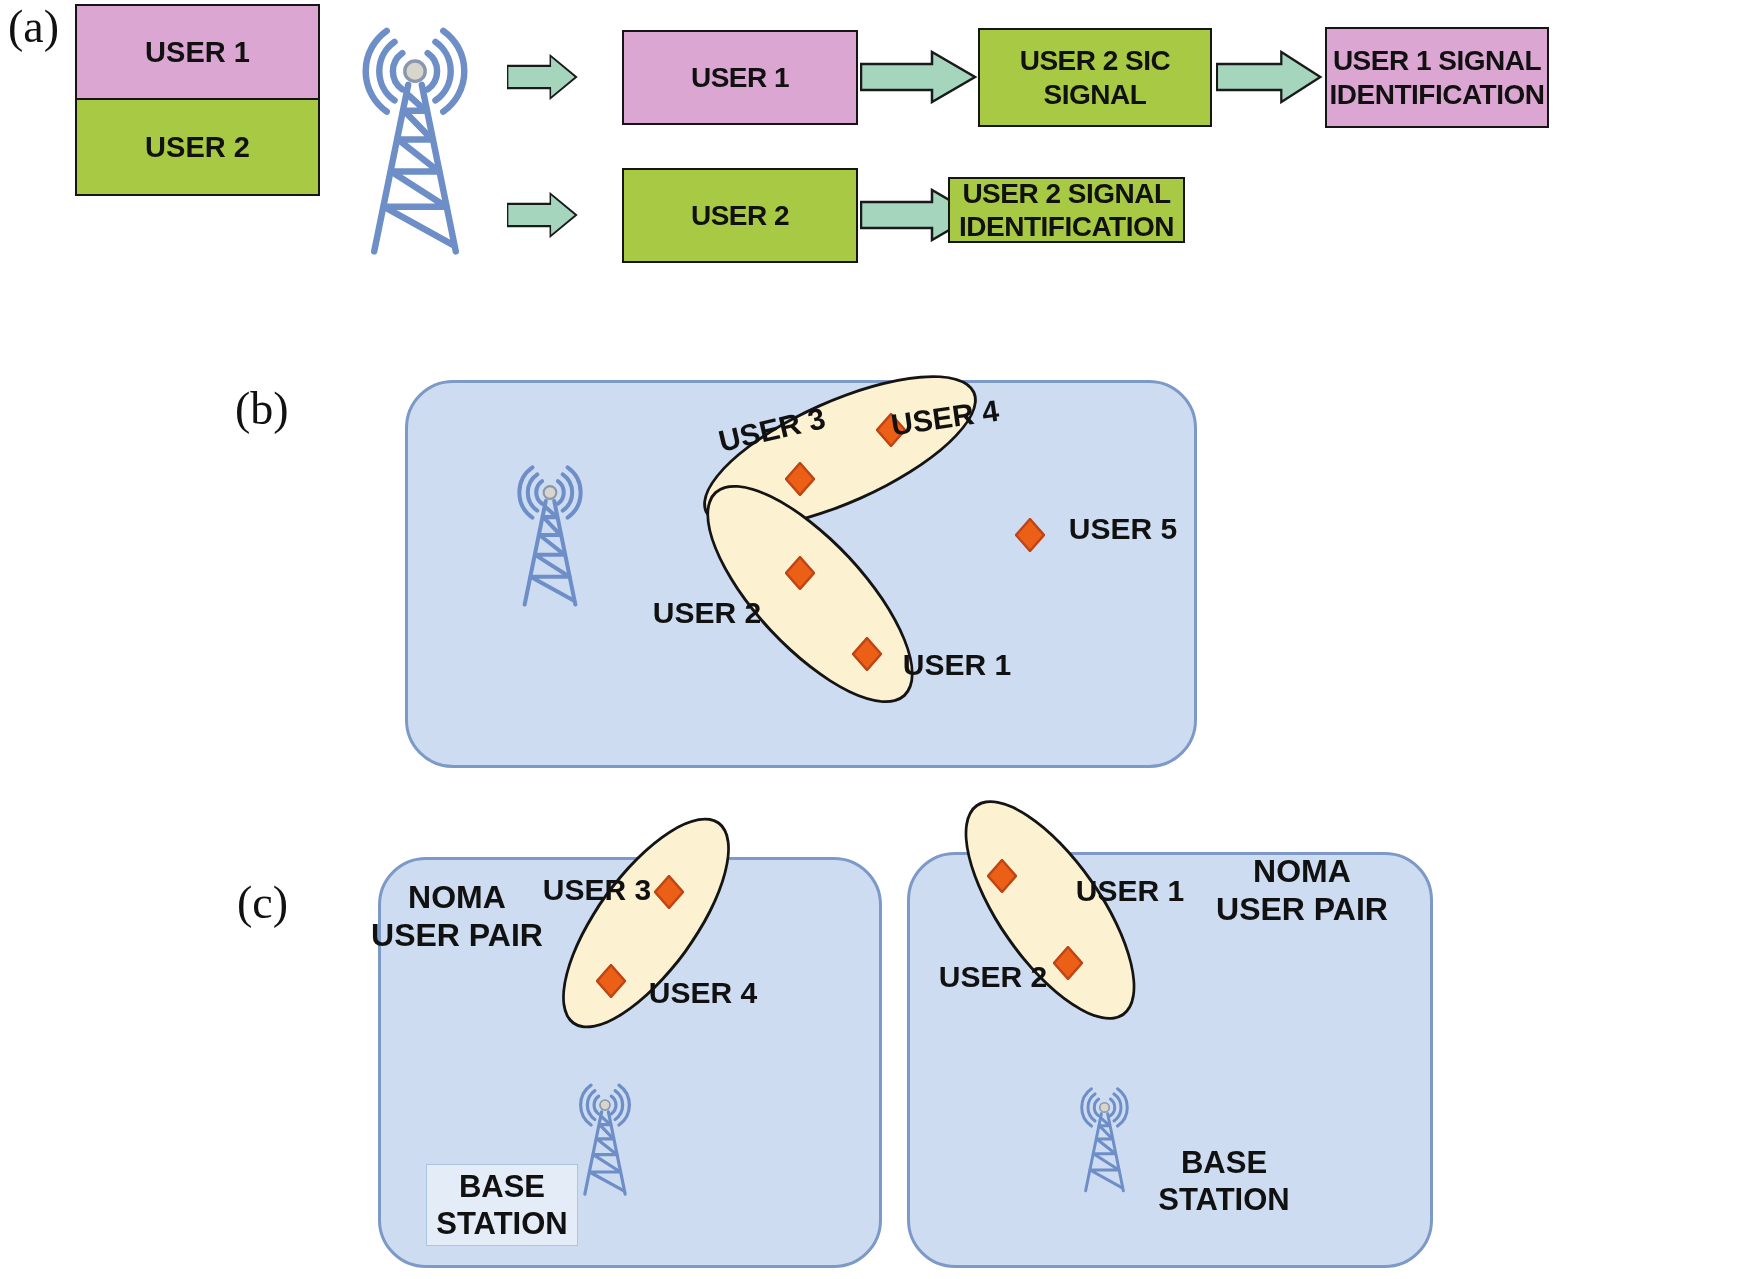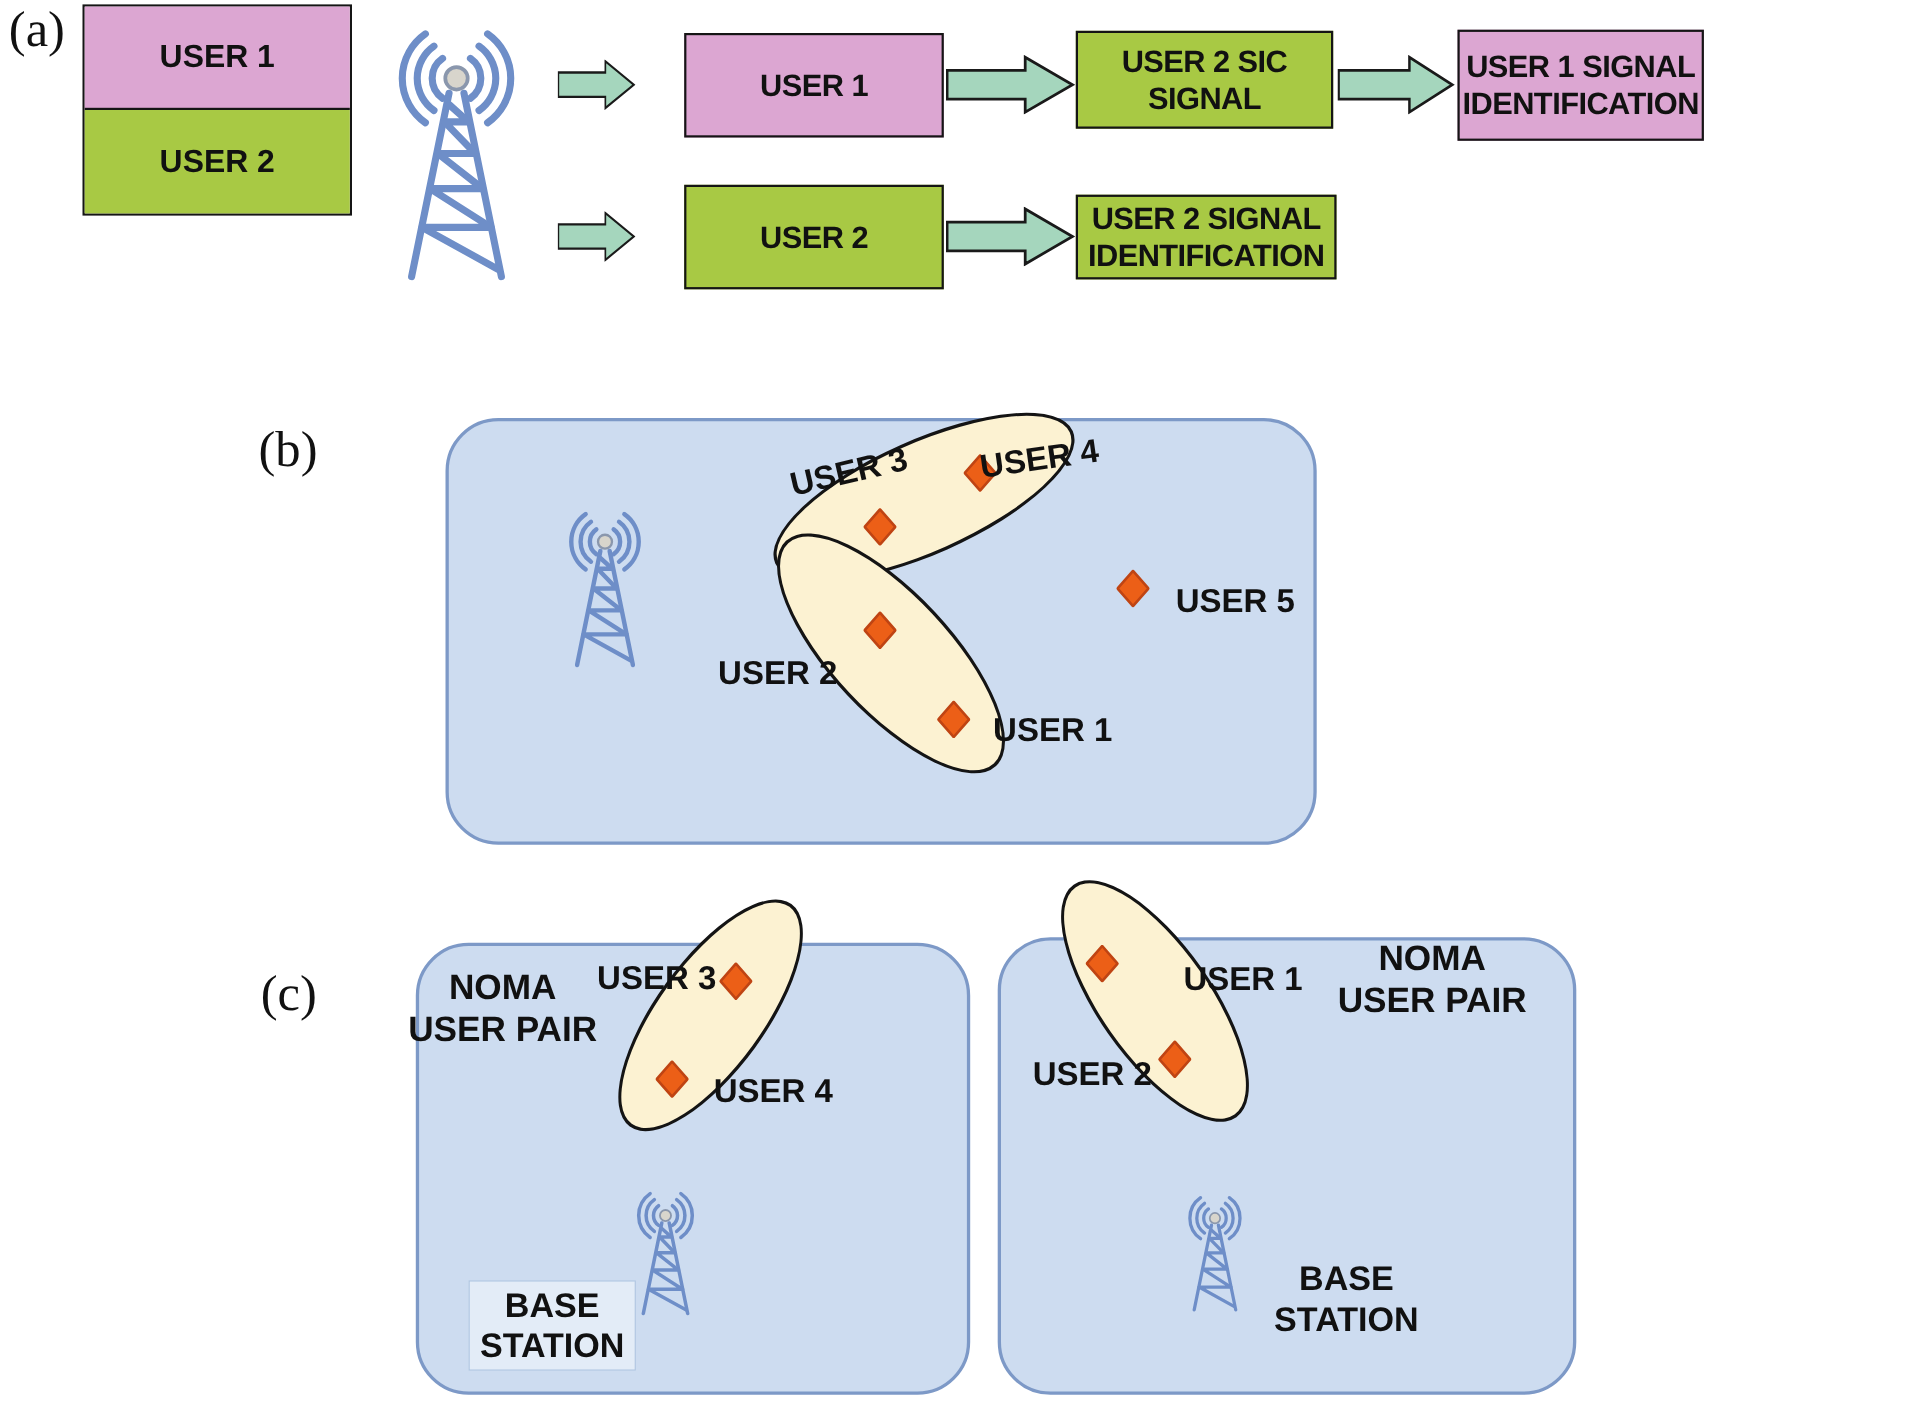--- a/index.html
+++ b/index.html
@@ -73,34 +73,34 @@
       <use href="#tower"></use>
     </svg>
 
   <svg class="icon" style="left:507px;top:54px" width="71" height="46">
       <use href="#barrow"></use>
     </svg>
   <div class="fbox pink" style="left:622px;top:30px;width:236px;height:95px">USER 1</div>
   <svg class="icon" style="left:860px;top:50px" width="118" height="54">
       <use href="#barrow"></use>
     </svg>
-  <div class="fbox green" style="left:978px;top:28px;width:234px;height:89px">USER 2 SIC SIGNAL</div>
+  <div class="fbox green" style="left:978px;top:28px;width:234px;height:99px">USER 2 SIC SIGNAL</div>
   <svg class="icon" style="left:1216px;top:50px" width="107" height="54">
       <use href="#barrow"></use>
     </svg>
   <div class="fbox pink" style="left:1325px;top:27px;width:224px;height:101px">USER 1 SIGNAL IDENTIFICATION</div>
 
   <svg class="icon" style="left:507px;top:192px" width="71" height="46">
       <use href="#barrow"></use>
     </svg>
   <div class="fbox green" style="left:622px;top:168px;width:236px;height:95px">USER 2</div>
   <svg class="icon" style="left:860px;top:188px" width="118" height="54">
       <use href="#barrow"></use>
     </svg>
-  <div class="fbox green" style="left:978px;top:177px;width:237px;height:77px">USER 2 SIGNAL IDENTIFICATION</div>
+  <div class="fbox green" style="left:948px;top:177px;width:237px;height:66px">USER 2 SIGNAL IDENTIFICATION</div>
 
   <div class="panel-label" style="left:235px;top:382px">(b)</div>
 
   <div class="region" style="left:405px;top:380px;width:792px;height:388px"></div>
 
   <svg class="icon" style="left:497px;top:465px" width="106" height="148">
       <use href="#tower"></use>
     </svg>
 
   <div class="pod" style="left:692px;top:400px;width:296px;height:104px;transform:rotate(-24deg)"></div>
@@ -119,21 +119,21 @@
       <use href="#udiamond"></use>
     </svg>
   <svg class="diamond" style="left:1030px;top:535px">
       <use href="#udiamond"></use>
     </svg>
 
   <div class="ulabel tilt13" style="left:772px;top:430px">USER 3</div>
   <div class="ulabel tilt8" style="left:945px;top:418px">USER 4</div>
   <div class="ulabel" style="left:707px;top:613px">USER 2</div>
   <div class="ulabel" style="left:957px;top:665px">USER 1</div>
-  <div class="ulabel" style="left:1123px;top:547px">USER 5</div>
+  <div class="ulabel" style="left:1123px;top:529px">USER 5</div>
 
   <div class="panel-label" style="left:237px;top:876px">(c)</div>
 
   <div class="region" style="left:378px;top:857px;width:504px;height:411px"></div>
   <div class="pod" style="left:521px;top:873px;width:250px;height:100px;transform:rotate(-54deg)"></div>
   <svg class="icon" style="left:563px;top:1083px" width="84" height="118">
       <use href="#tower"></use>
     </svg>
 
   <div class="twolines" style="left:457px;top:916px">

